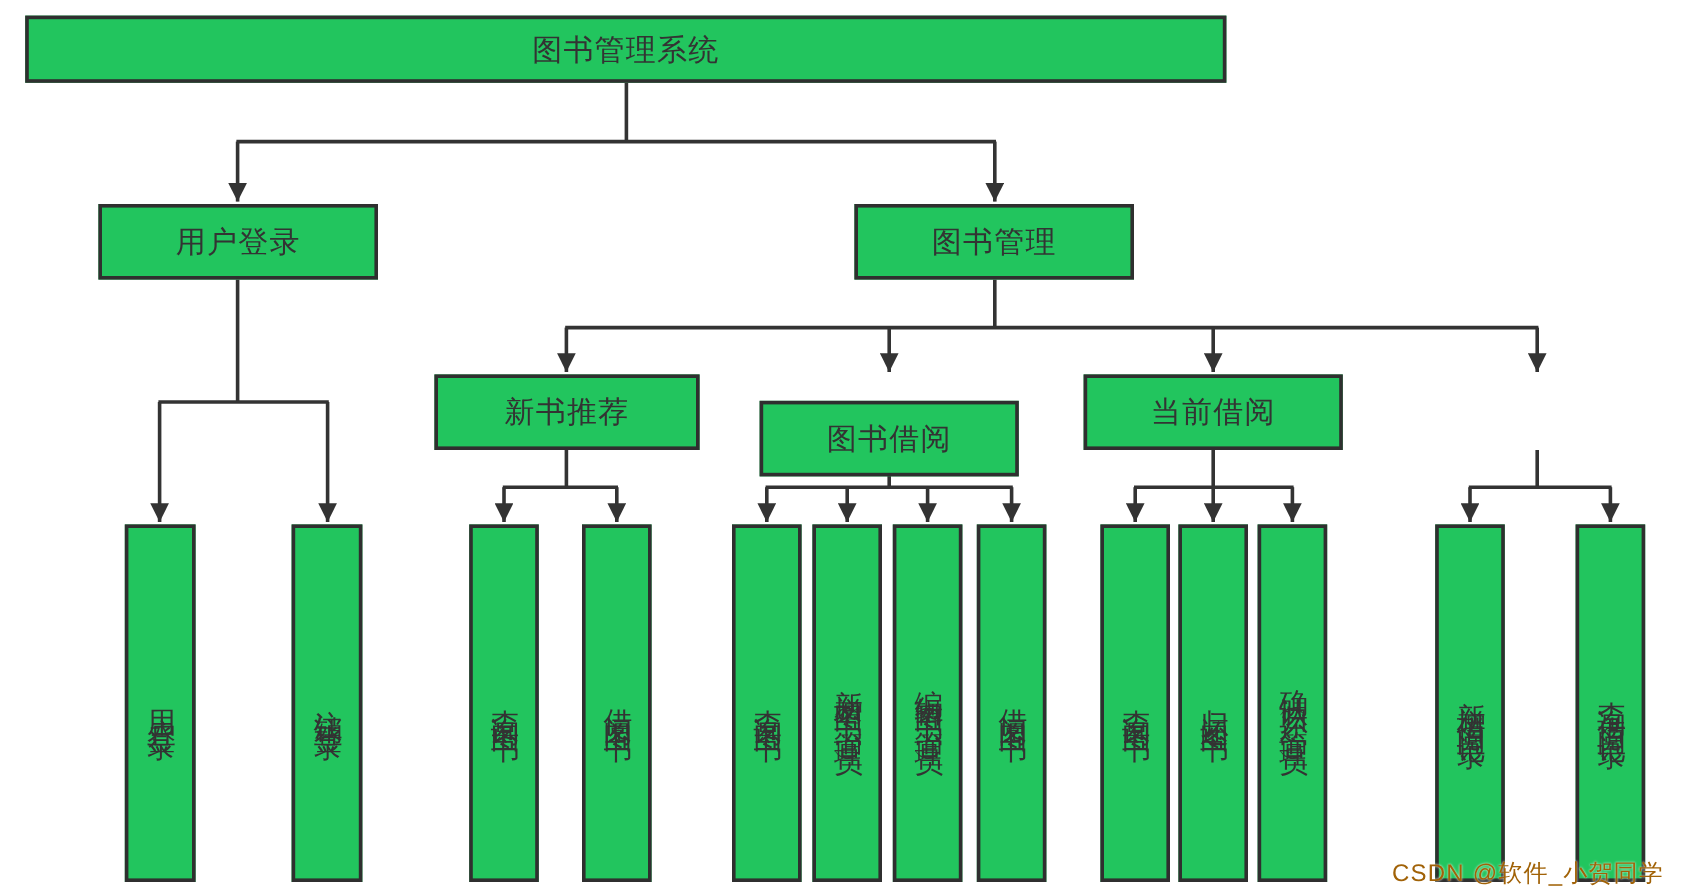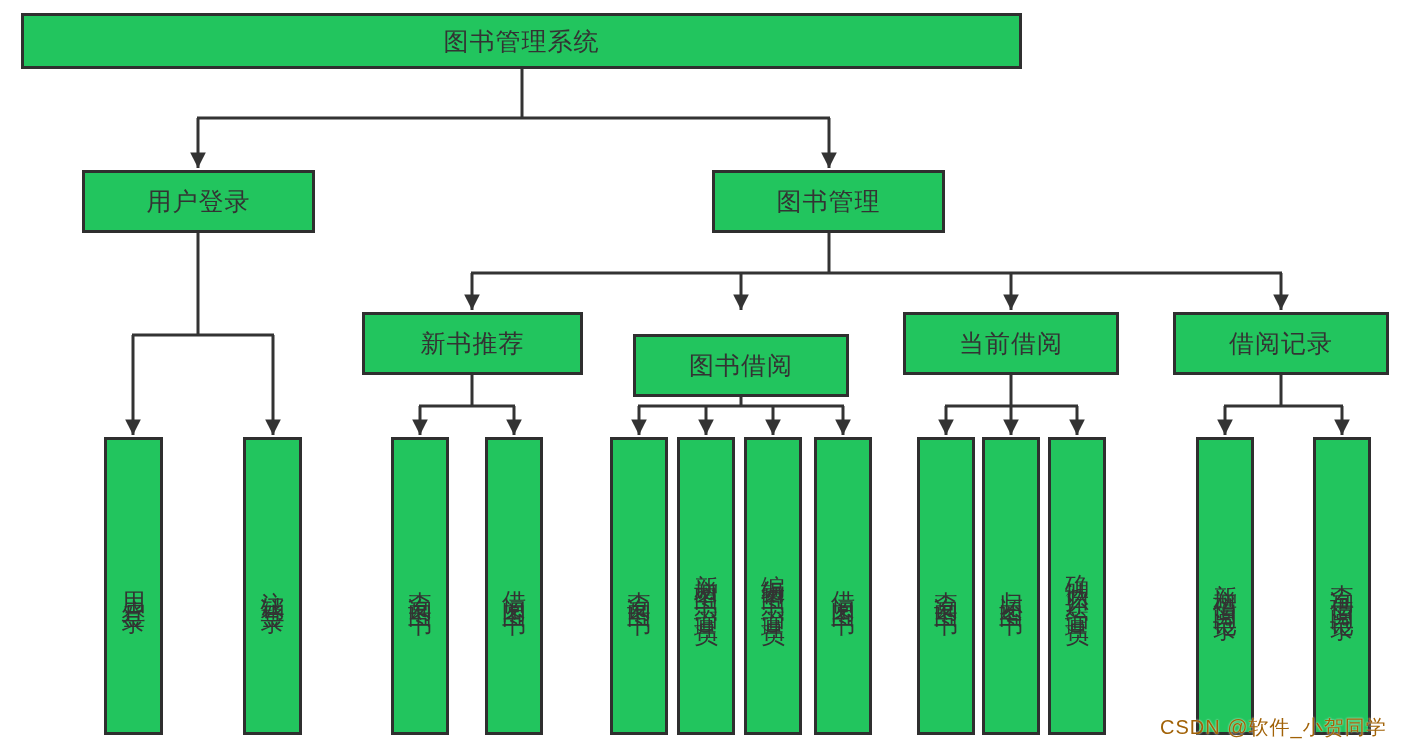--- a/index.html
+++ b/index.html
@@ -133,23 +133,20 @@
 
   <div class="node lvl hbox" style="left:362px;top:312px;width:221px;text-align:center;">
     <span>新书推荐</span>
   </div>
   <div class="node lvl hbox" style="left:633px;top:312px;width:216px;margin-top:22px;">
     <span>图书借阅</span>
   </div>
   <div class="node lvl hbox" style="left:903px;top:312px;width:216px;">
     <span>当前借阅</span>
   </div>
-  <div class="node lvl hbox" style="left:1173px;top:312px;width:216px;">
-    <span>借阅记录</span>
-  </div>
 
   <div class="node leaf" style="left:104px;width:59px;">
     <span>用户登录</span>
   </div>
   <div class="node leaf" style="left:243px;width:59px;">
     <span>注销登录</span>
   </div>
 
   <div class="node leaf" style="left:391px;">
     <span>查询图书</span>

